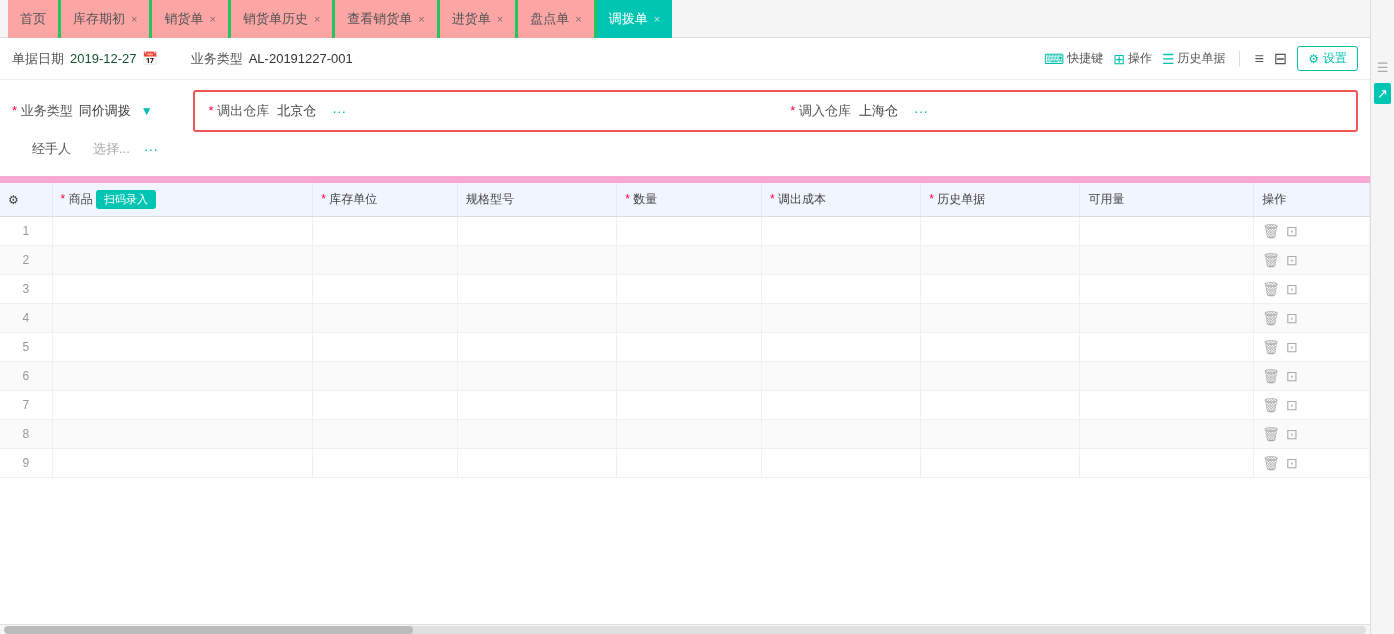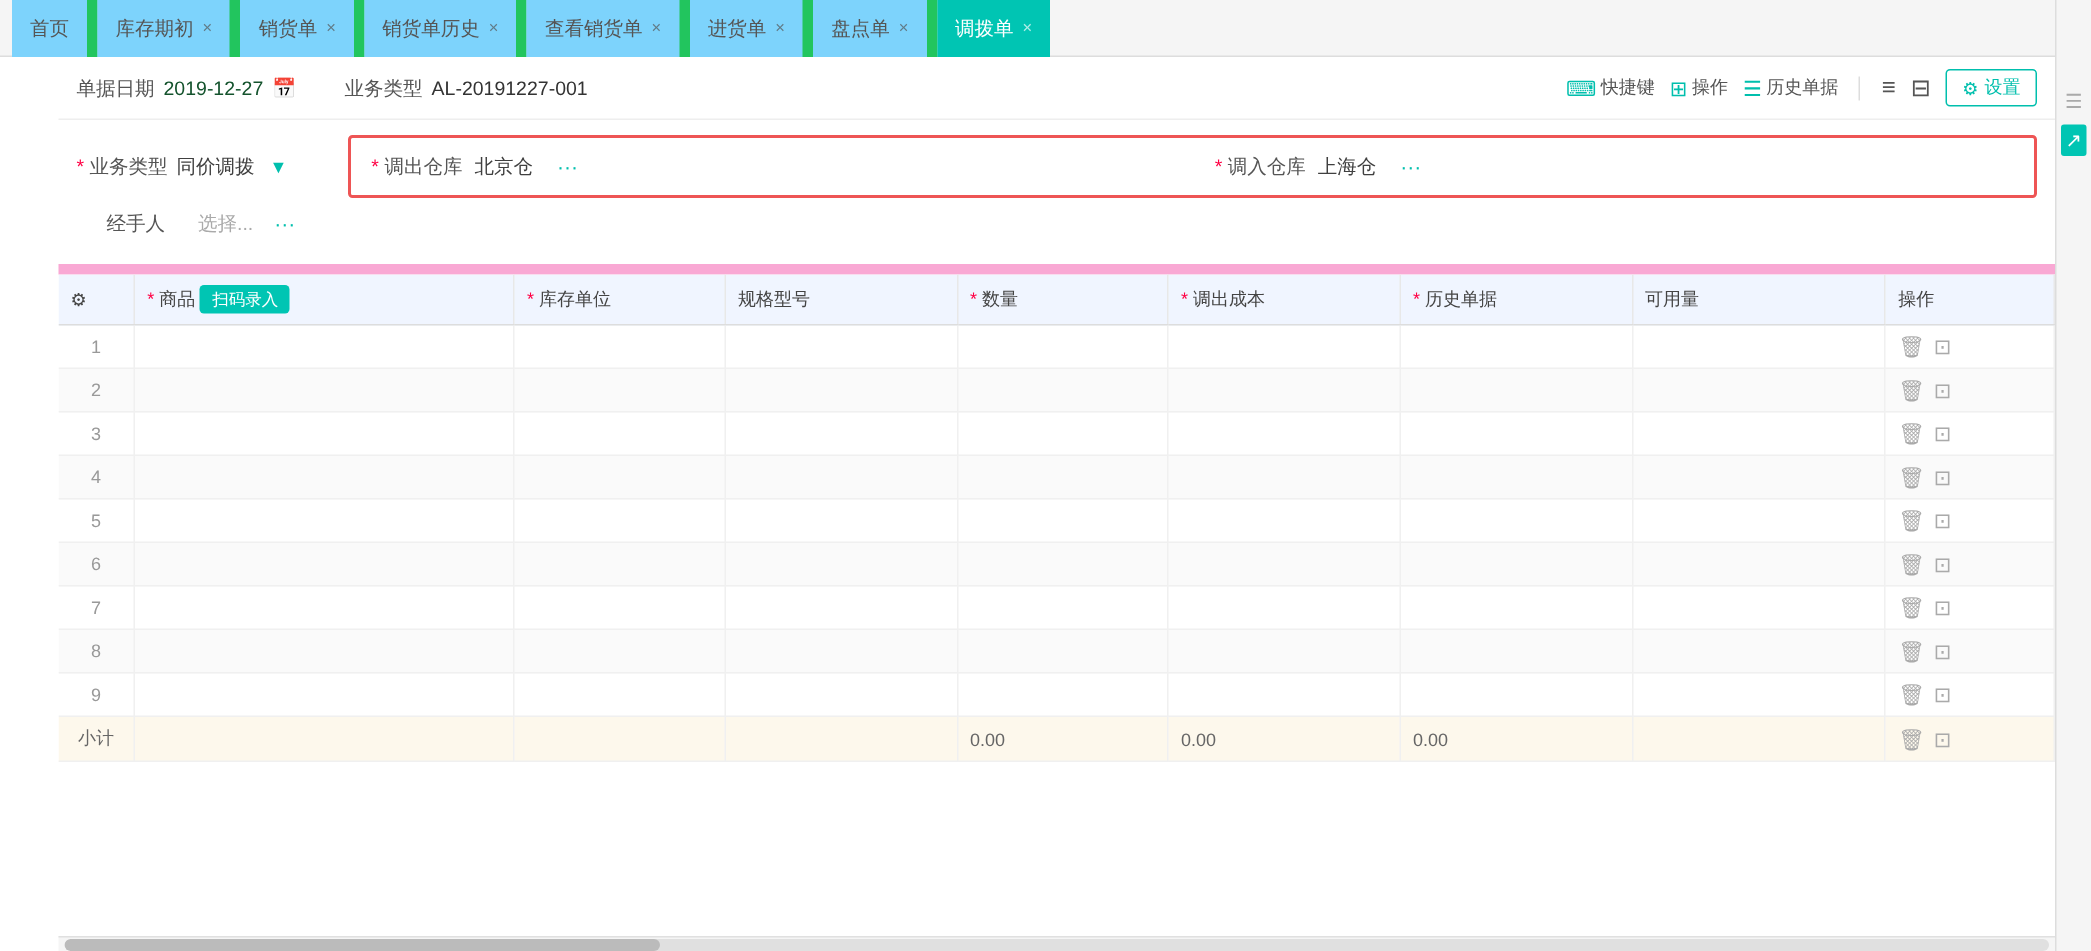--- a/index.html
+++ b/index.html
@@ -5,22 +5,22 @@
     * { box-sizing: border-box; margin: 0; padding: 0; }
     body { font-family: 'Microsoft YaHei', Arial, sans-serif; font-size: 13px; color: #333; background: #fff; overflow: hidden; }
 
     
     .tab-bar {
       display: flex; align-items: center; background: #f5f5f5; border-bottom: 1px solid #ddd;
       padding: 0 8px; height: 38px; position: relative;
     }
     .tab-item {
       display: flex; align-items: center; padding: 0 12px; height: 38px;
-      cursor: pointer; font-size: 13px; color: #555; white-space: nowrap; border-right: 7px solid #22c55e;
-      background: #7dd3fc;
+      cursor: pointer; font-size: 13px; color: #555; white-space: nowrap; border-right: 3px solid #22c55e;
+      background: #fca5a5;
     }
     .tab-item.active {
       background: #00c5b3; color: #fff; border-right: none;
     }
     .tab-item .close-icon { margin-left: 6px; font-size: 11px; cursor: pointer; opacity: 0.7; }
     .tab-item.active .close-icon { color: #fff; }
     .tab-close-btn {
       position: absolute; right: 0; top: 0; height: 38px; width: 38px;
       display: flex; align-items: center; justify-content: center; cursor: pointer; font-size: 16px; color: #999;
     }
@@ -91,21 +91,21 @@
 
     
     .right-sidebar {
       position: fixed; right: 0; top: 0; width: 24px; height: 100%;
       background: #f5f5f5; border-left: 1px solid #ddd;
       display: flex; flex-direction: column; align-items: center; padding-top: 60px; gap: 8px;
     }
     .sidebar-icon { cursor: pointer; color: #aaa; font-size: 13px; }
     .sidebar-icon-active { cursor: pointer; color: #fff; background: #00c5b3; padding: 3px; border-radius: 2px; font-size: 13px; }
 
-    .main-content { display: flex; flex-direction: column; height: calc(100vh - 38px); margin-right: 24px; padding-left: 39px; }
+    .main-content { display: flex; flex-direction: column; height: calc(100vh - 38px); margin-right: 24px; }
     .scrollbar-area { height: 10px; background: #f5f5f5; border-top: 1px solid #e0e0e0; }
     .scrollbar-track { height: 8px; background: #e0e0e0; margin: 1px 4px; border-radius: 4px; overflow: hidden; }
     .scrollbar-thumb { height: 100%; width: 30%; background: #bbb; border-radius: 4px; }
   </style>
 </head>
 <body>
 
 <div class="tab-bar">
   <div class="tab-item">
     <span>首页</span>
@@ -396,36 +396,20 @@
             <td></td>
             <td></td>
             <td></td>
             <td>
               <div class="action-cell">
     <span class="action-icon">🗑</span>
     <span class="action-icon">⊡</span>
   </div>
             </td>
           </tr>
-          <tr class="subtotal-row">
-            <td class="row-num">小计</td>
-            <td></td>
-            <td></td>
-            <td></td>
-            <td>0.00</td>
-            <td>0.00</td>
-            <td>0.00</td>
-            <td></td>
-            <td>
-              <div class="action-cell">
-    <span class="action-icon">🗑</span>
-    <span class="action-icon">⊡</span>
-  </div>
-            </td>
-          </tr>
         </tbody>
     </table>
   </div>
   <div class="scrollbar-area">
     <div class="scrollbar-track">
         <div class="scrollbar-thumb"></div>
       </div>
   </div>
 </div>
 

